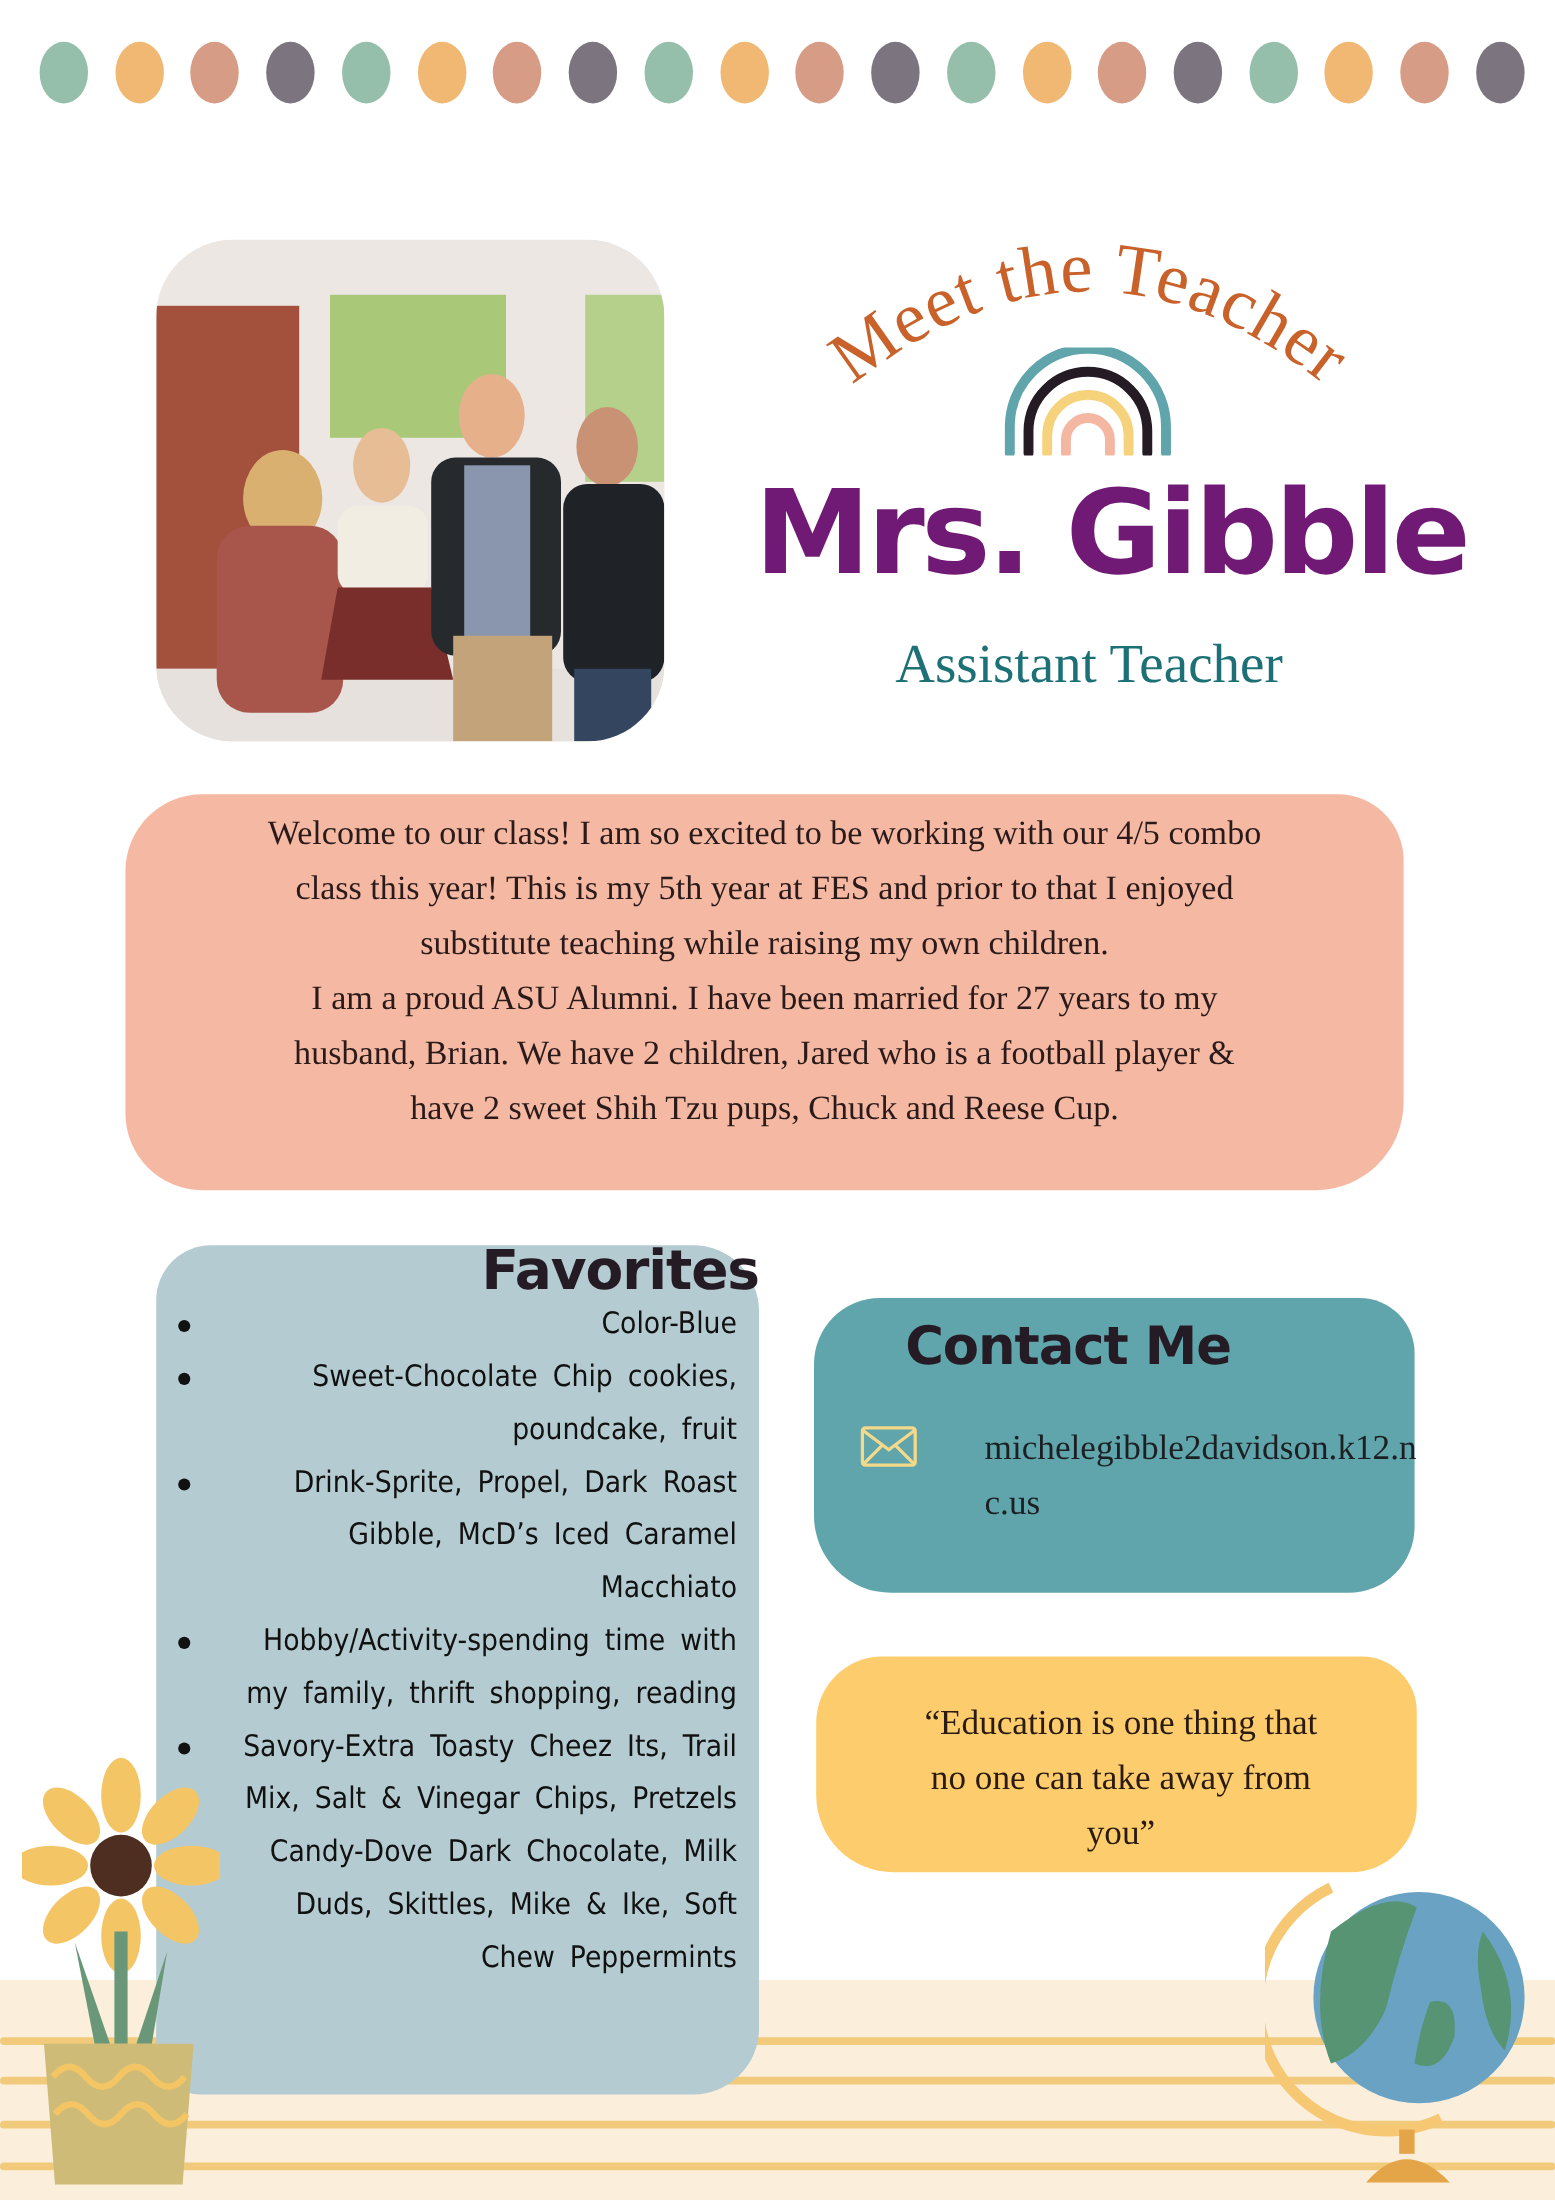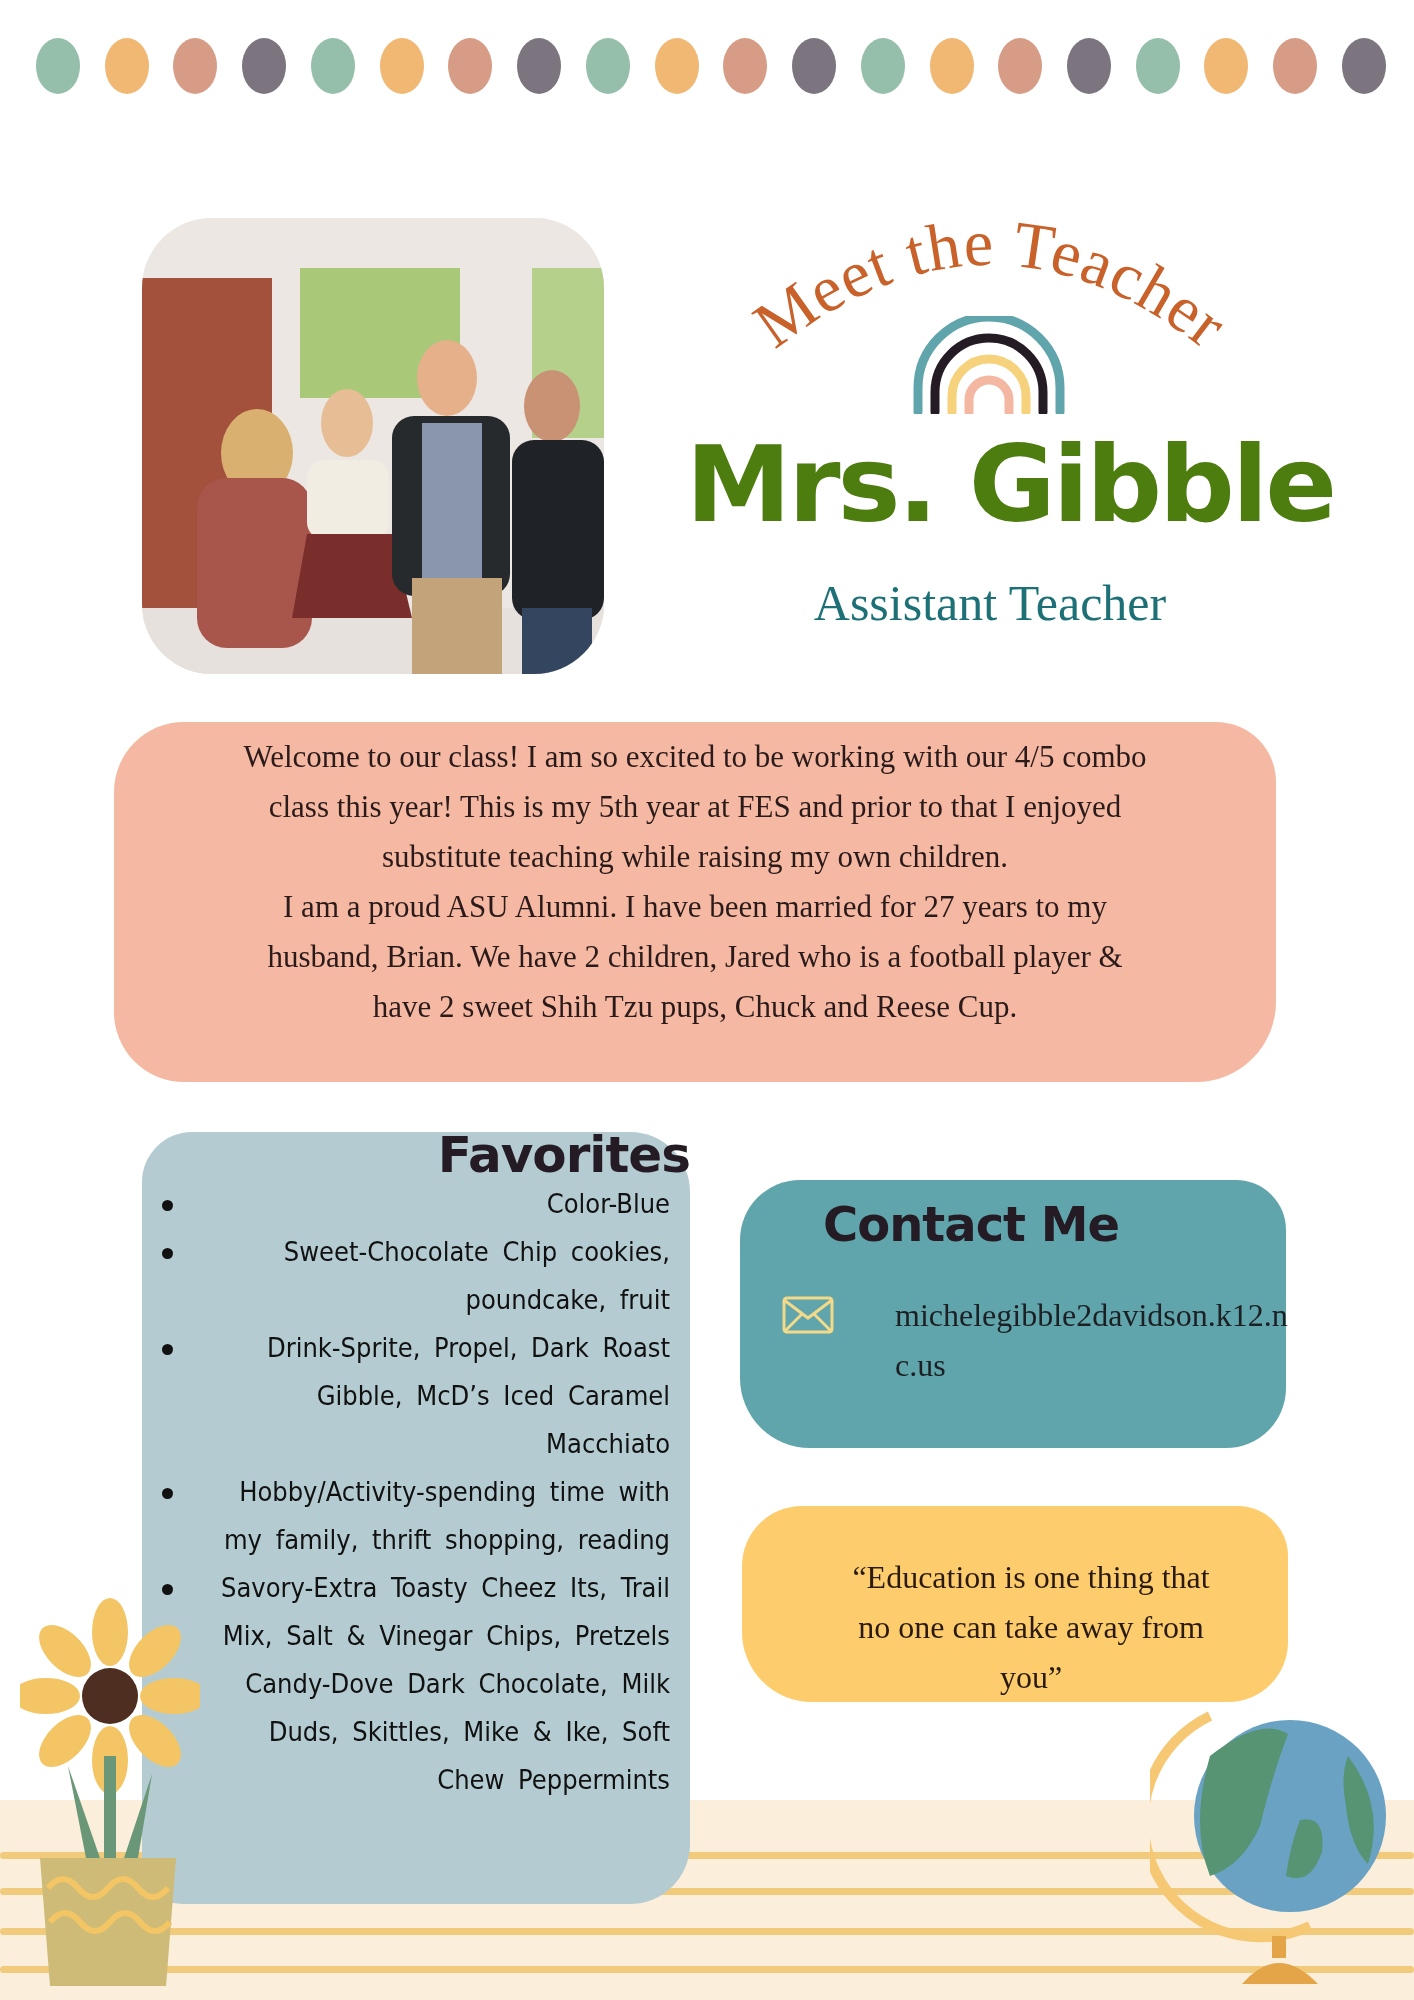--- a/index.html
+++ b/index.html
@@ -25,21 +25,21 @@
     background: #efebe7;
   }
   .photo svg { width: 100%; height: 100%; display: block; }
 
   
   .arc-title { left: 640px; top: 180px; width: 700px; height: 240px; }
   .rainbow { left: 908px; top: 316px; width: 162px; height: 98px; }
   .name {
     left: 630px; top: 432px; width: 760px; text-align: center;
     font-family: "DejaVu Sans", "Liberation Sans", sans-serif;
-    font-weight: bold; font-size: 106px; letter-spacing: -3px; color: #4d7c0f;
+    font-weight: bold; font-size: 106px; letter-spacing: -3px; color: #701a75;
     line-height: 1;
   }
   .role {
     left: 630px; top: 578px; width: 720px; text-align: center;
     font-size: 50px; color: #1d7176; line-height: 1;
   }
 
   
   .welcome {
     left: 114px; top: 722px; width: 1162px; height: 360px;
@@ -91,21 +91,21 @@
     left: 895px; top: 1290px; width: 400px;
     font-size: 32px; line-height: 50px; color: #1c2024; word-break: break-all;
   }
 
   
   .quote {
     left: 742px; top: 1506px; width: 546px; height: 196px;
     background: #fdcd6d; border-radius: 60px 50px 60px 70px;
   }
   .quote p {
-    position: absolute; left: 0; top: 30px; width: 100%; margin: 16px;
+    position: absolute; left: 0; top: 30px; width: 100%; margin: 4px;
     text-align: center; font-size: 32px; line-height: 50px; color: #2a1a10;
     padding: 0 77px; box-sizing: border-box;
   }
 
   .sunflower { left: 20px; top: 1596px; width: 180px; height: 404px; }
   .globe { left: 1150px; top: 1696px; width: 264px; height: 304px; }
 </style>
 </head>
 <body>
 

